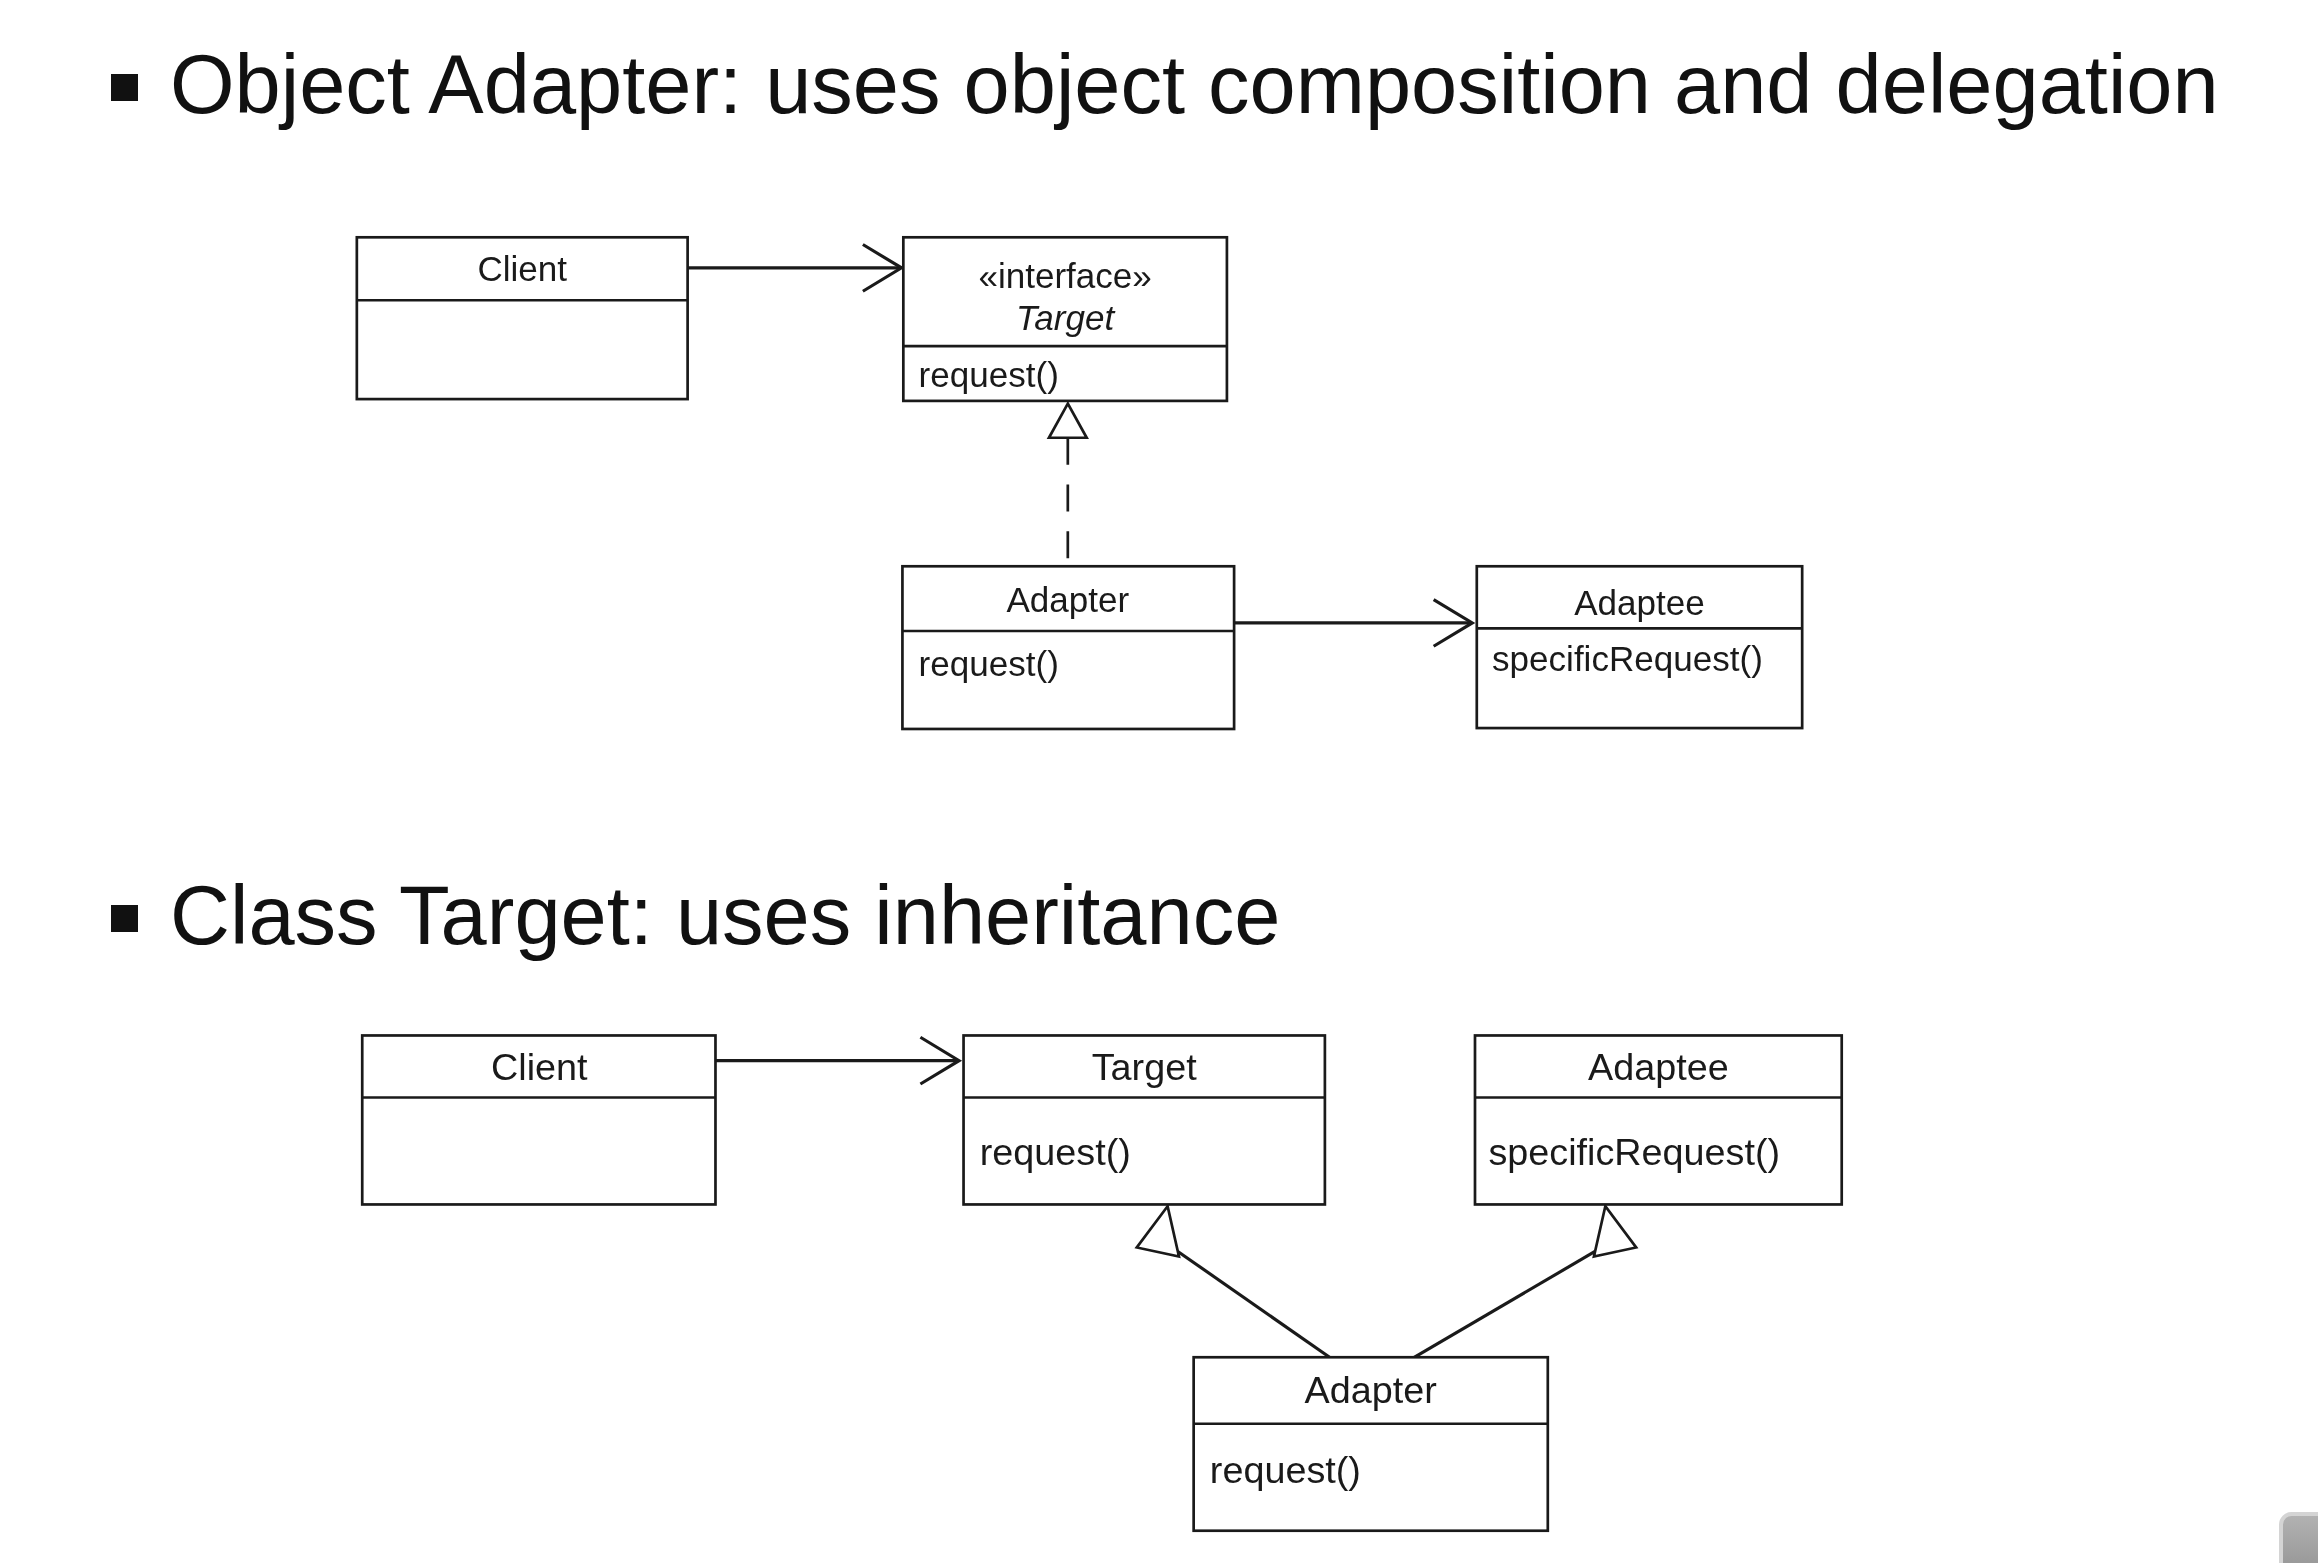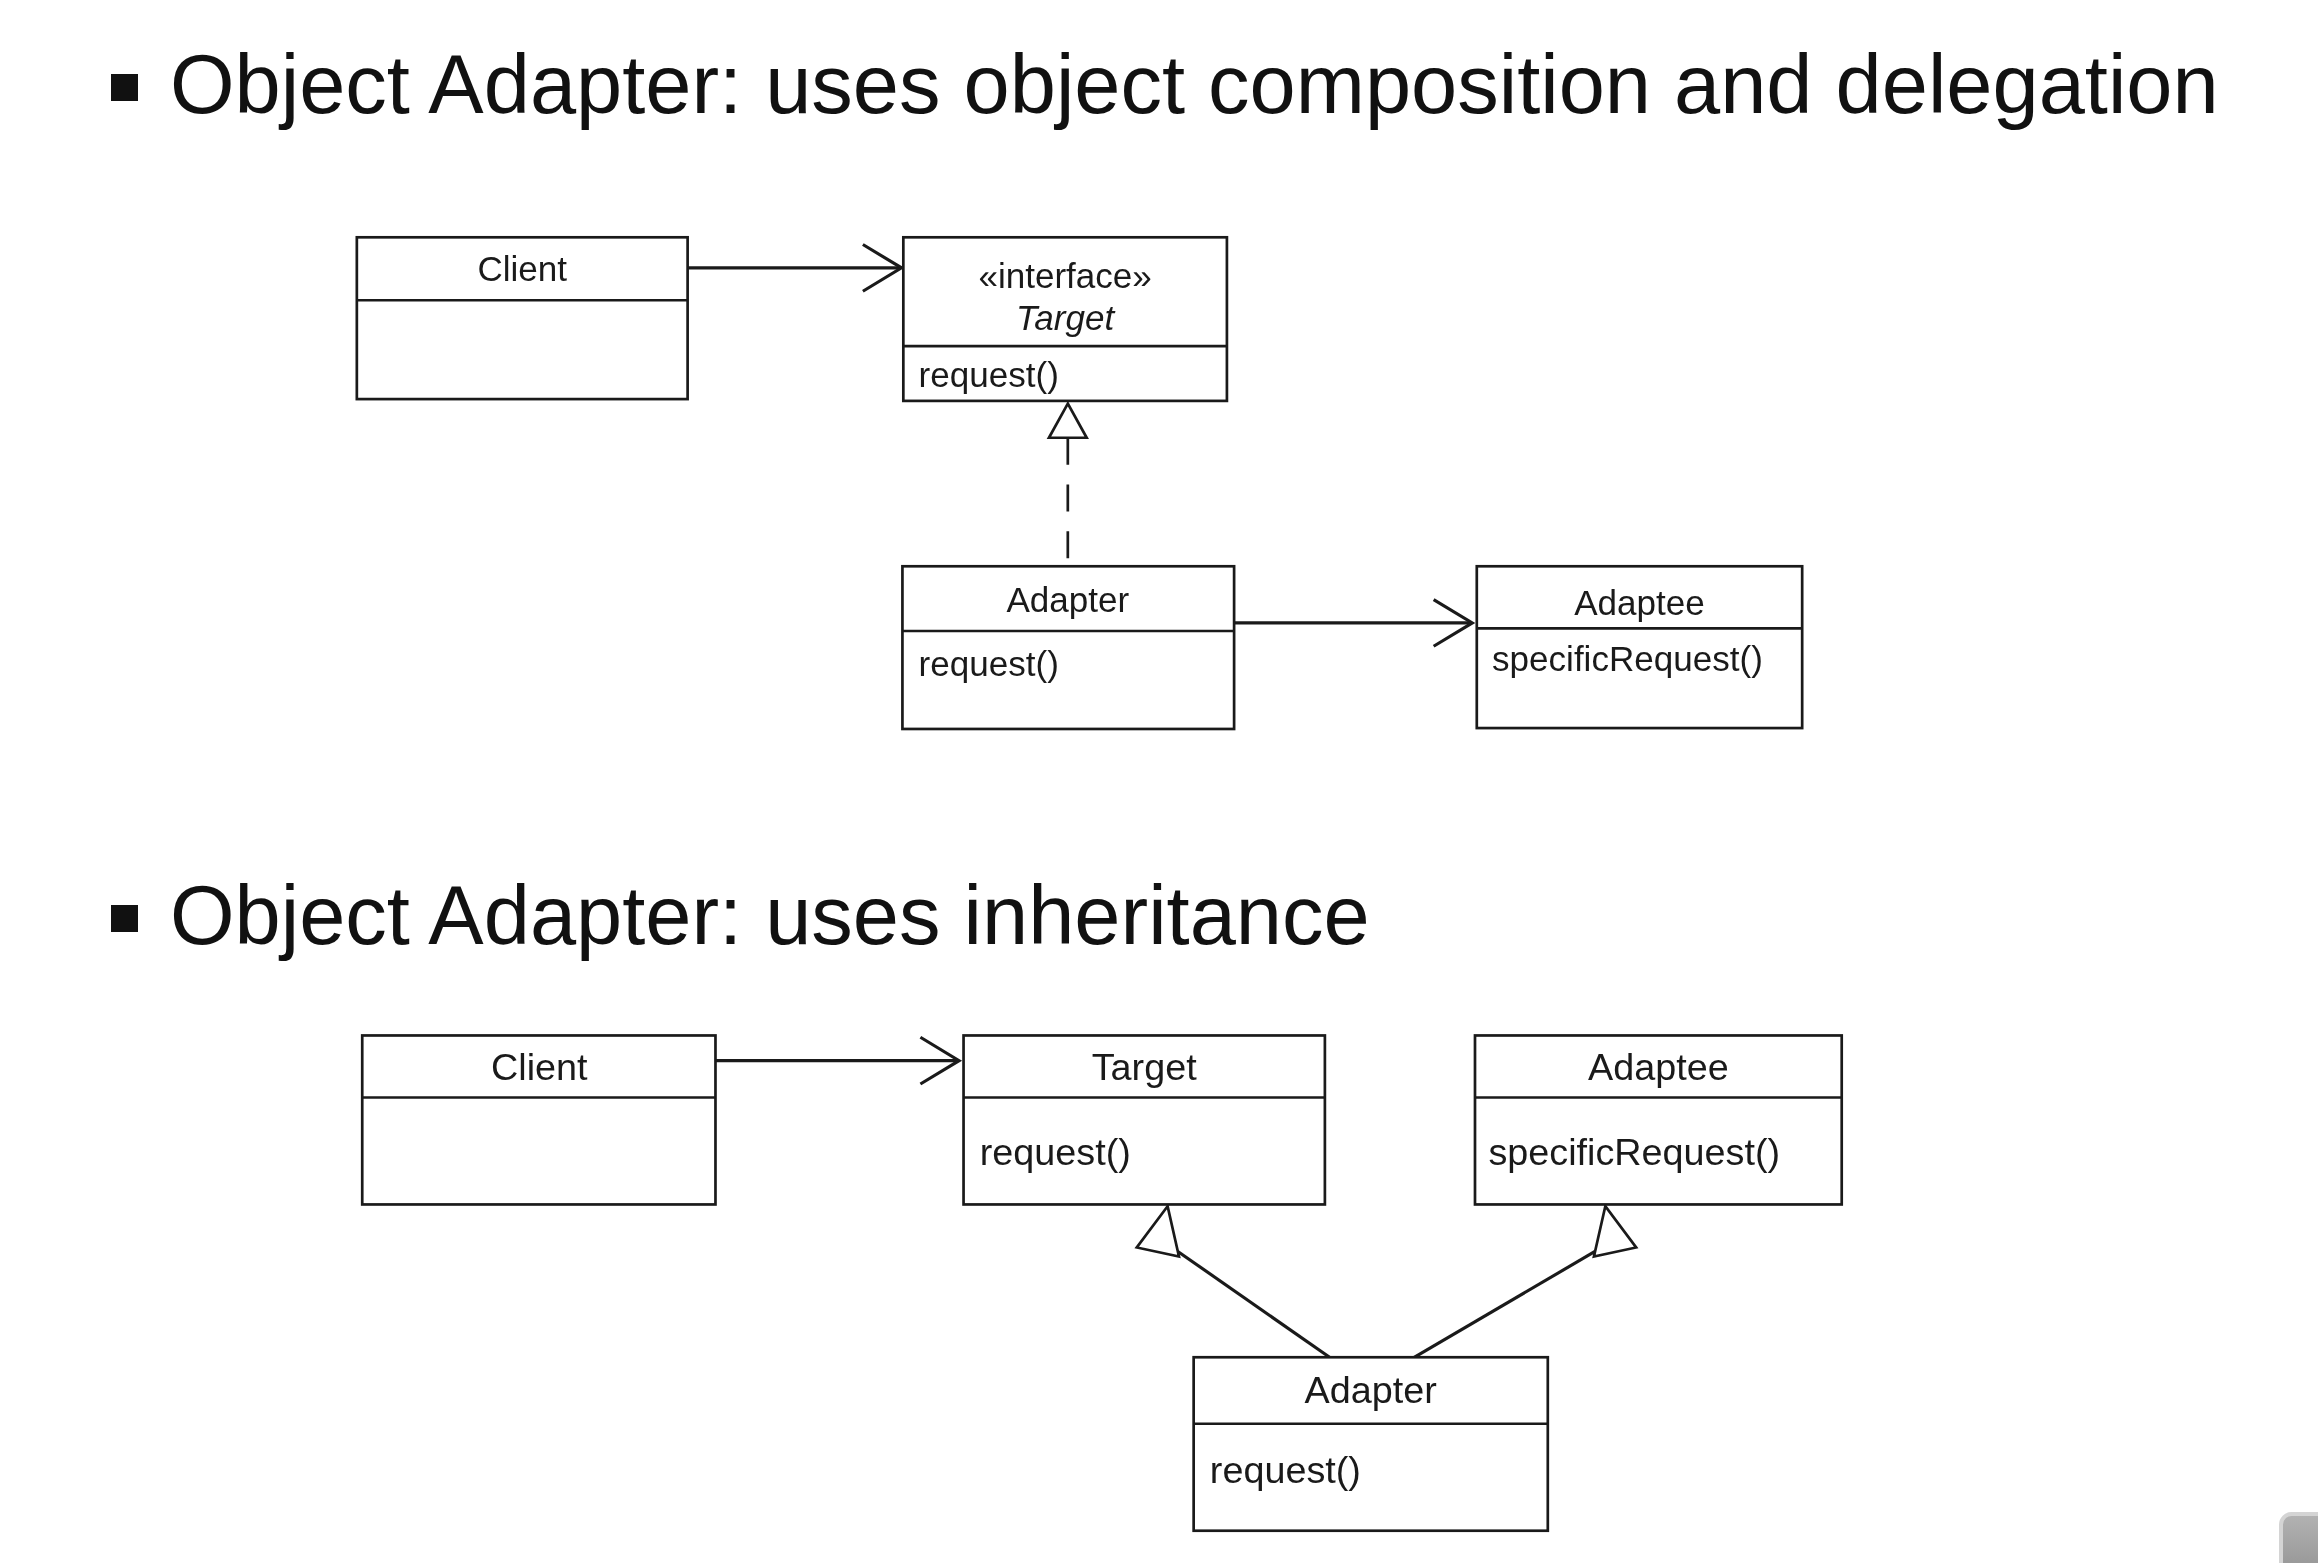--- a/index.html
+++ b/index.html
@@ -61,21 +61,21 @@
 
 <div class="slide">
 
   <div class="bullet-line first">
     <span class="bullet-square"></span>
     <span class="bullet-text">Object Adapter: uses object composition and delegation</span>
   </div>
 
   <div class="bullet-line second">
     <span class="bullet-square"></span>
-    <span class="bullet-text">Object Adapter: uses inheritance</span>
+    <span class="bullet-text">Class Target: uses inheritance</span>
   </div>
 
   <svg class="diagram-layer" width="2319" height="1564" viewBox="0 0 2580 1740">
 
     <g>
 
       <line class="edge" x1="765" y1="298" x2="1002" y2="298"></line>
       <polyline class="openhead" points="960,272 1003,298 960,324"></polyline>
 
       <line class="edge dashed" x1="1188" y1="487" x2="1188" y2="630"></line>

